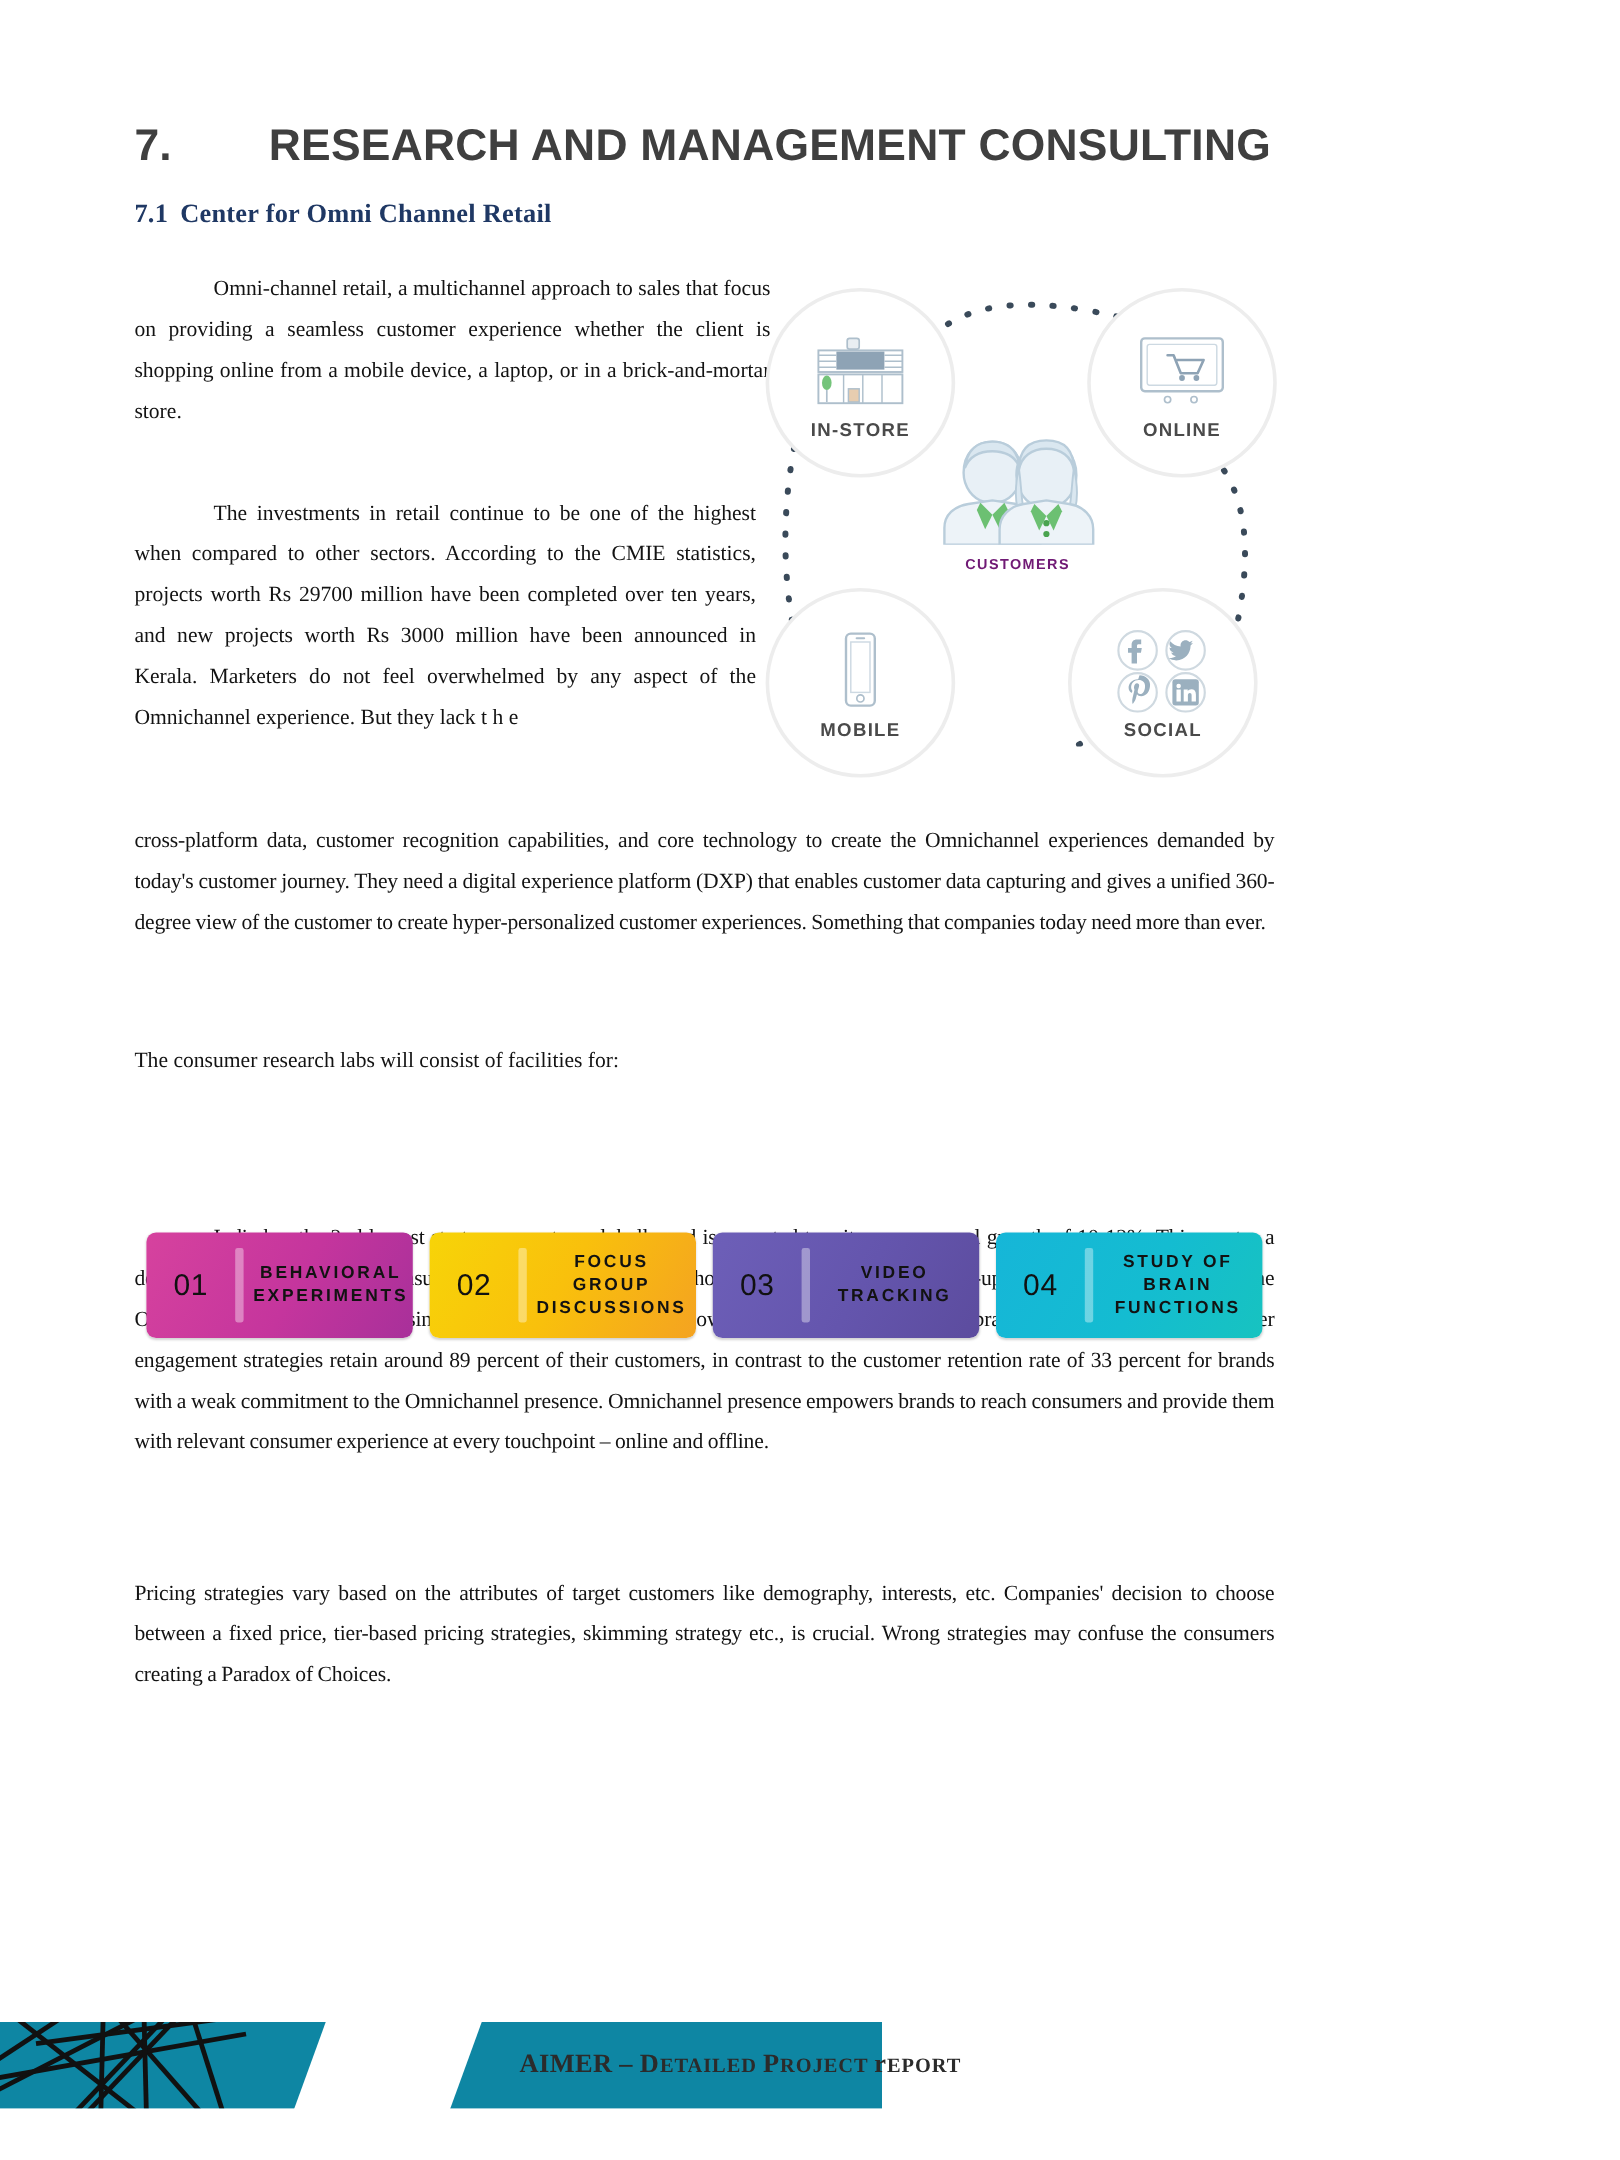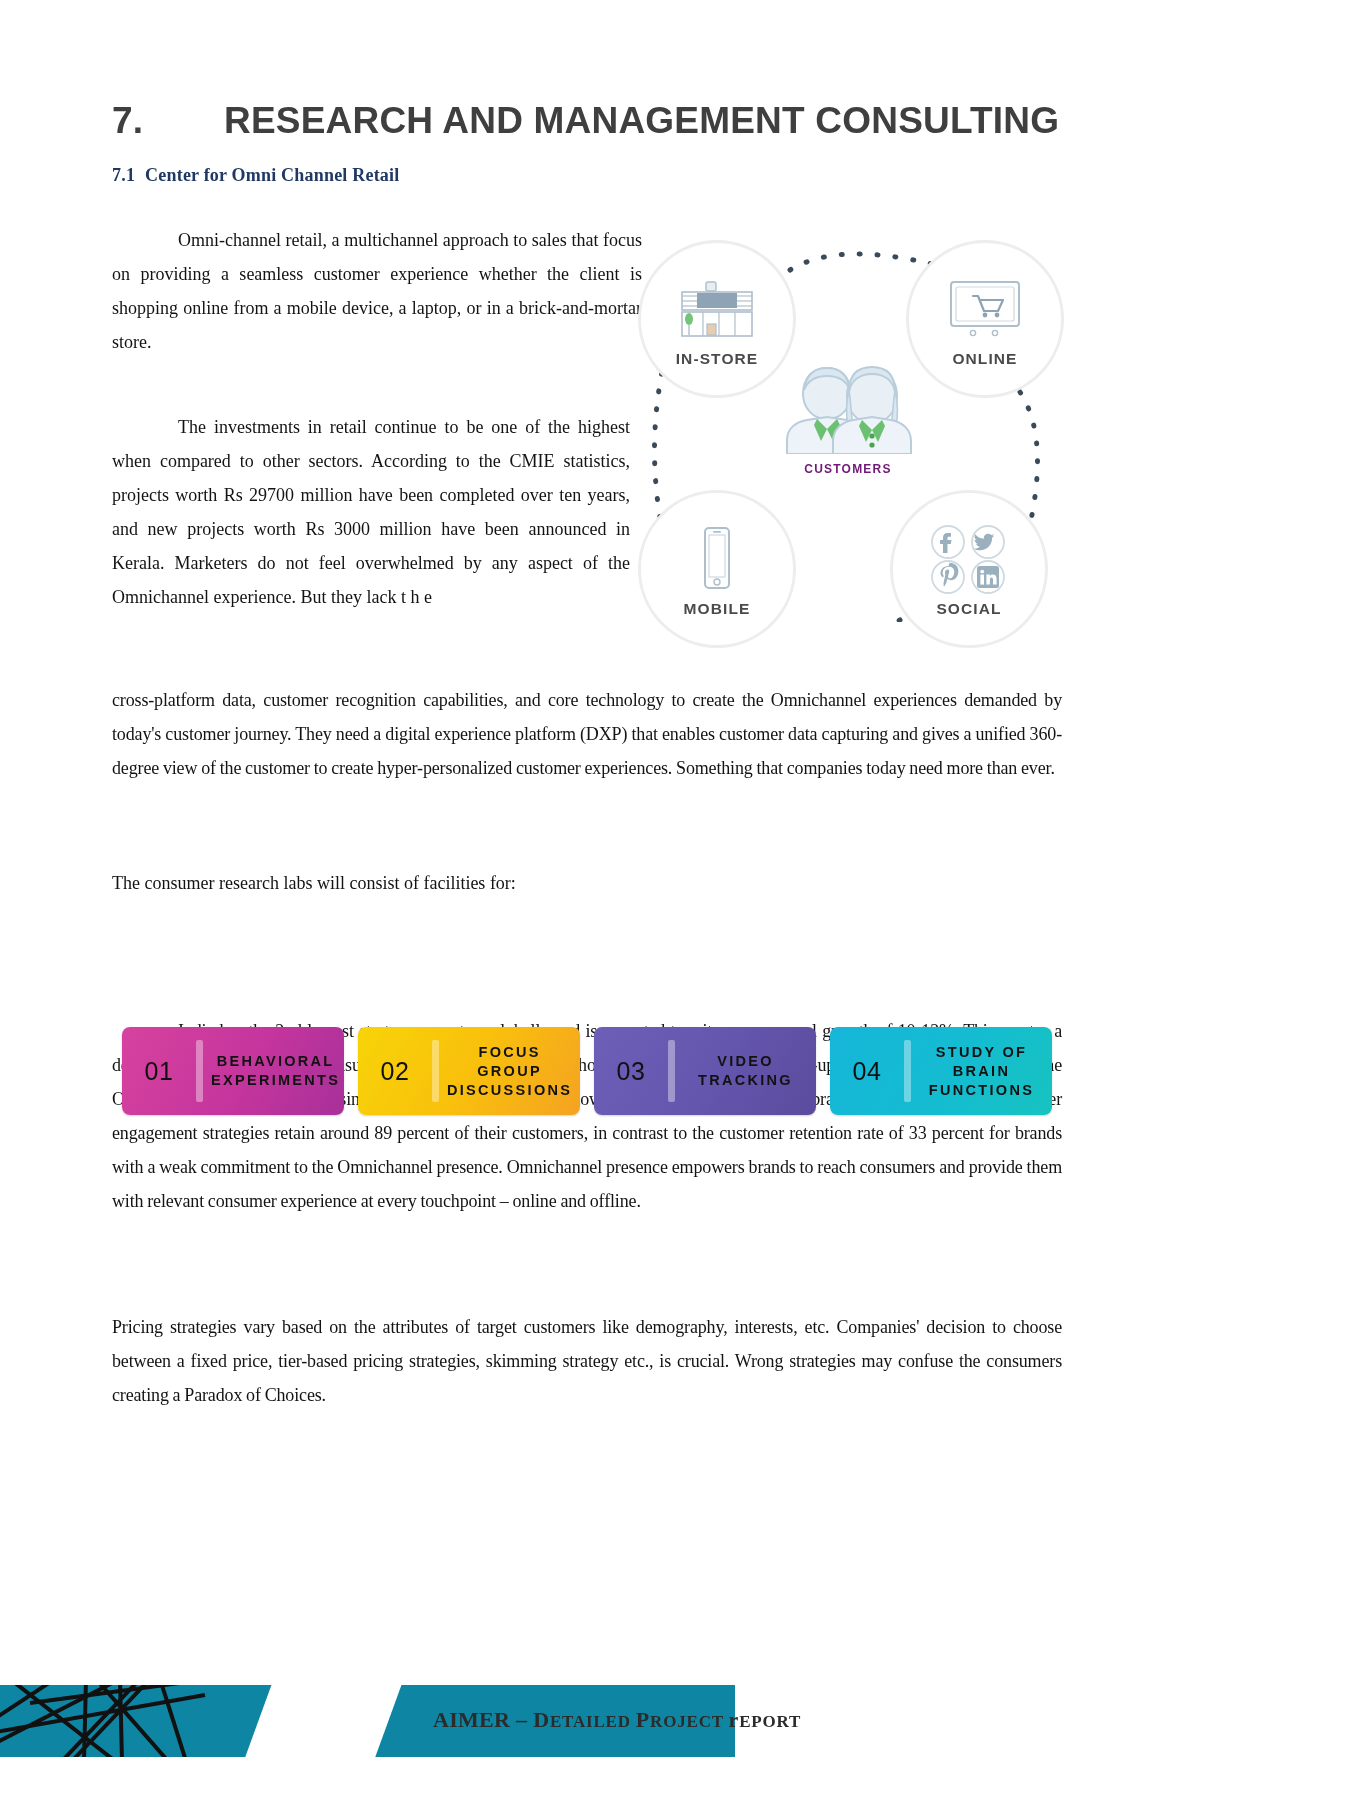--- a/index.html
+++ b/index.html
@@ -44,21 +44,21 @@
   .chapter-heading .title {
     white-space: nowrap;
   }
 
   .section-heading {
     position: absolute;
     left: 112px;
     top: 165px;
     font-family: "Liberation Serif", serif;
     font-weight: bold;
-    font-size: 18px;
+    font-size: 22px;
     color: #1f3864;
     letter-spacing: 0.2px;
   }
   .section-heading .sec-num { margin-right: 10px; }
 
   
   .body-text {
     position: absolute;
     font-size: 18px;
     line-height: 34px;

